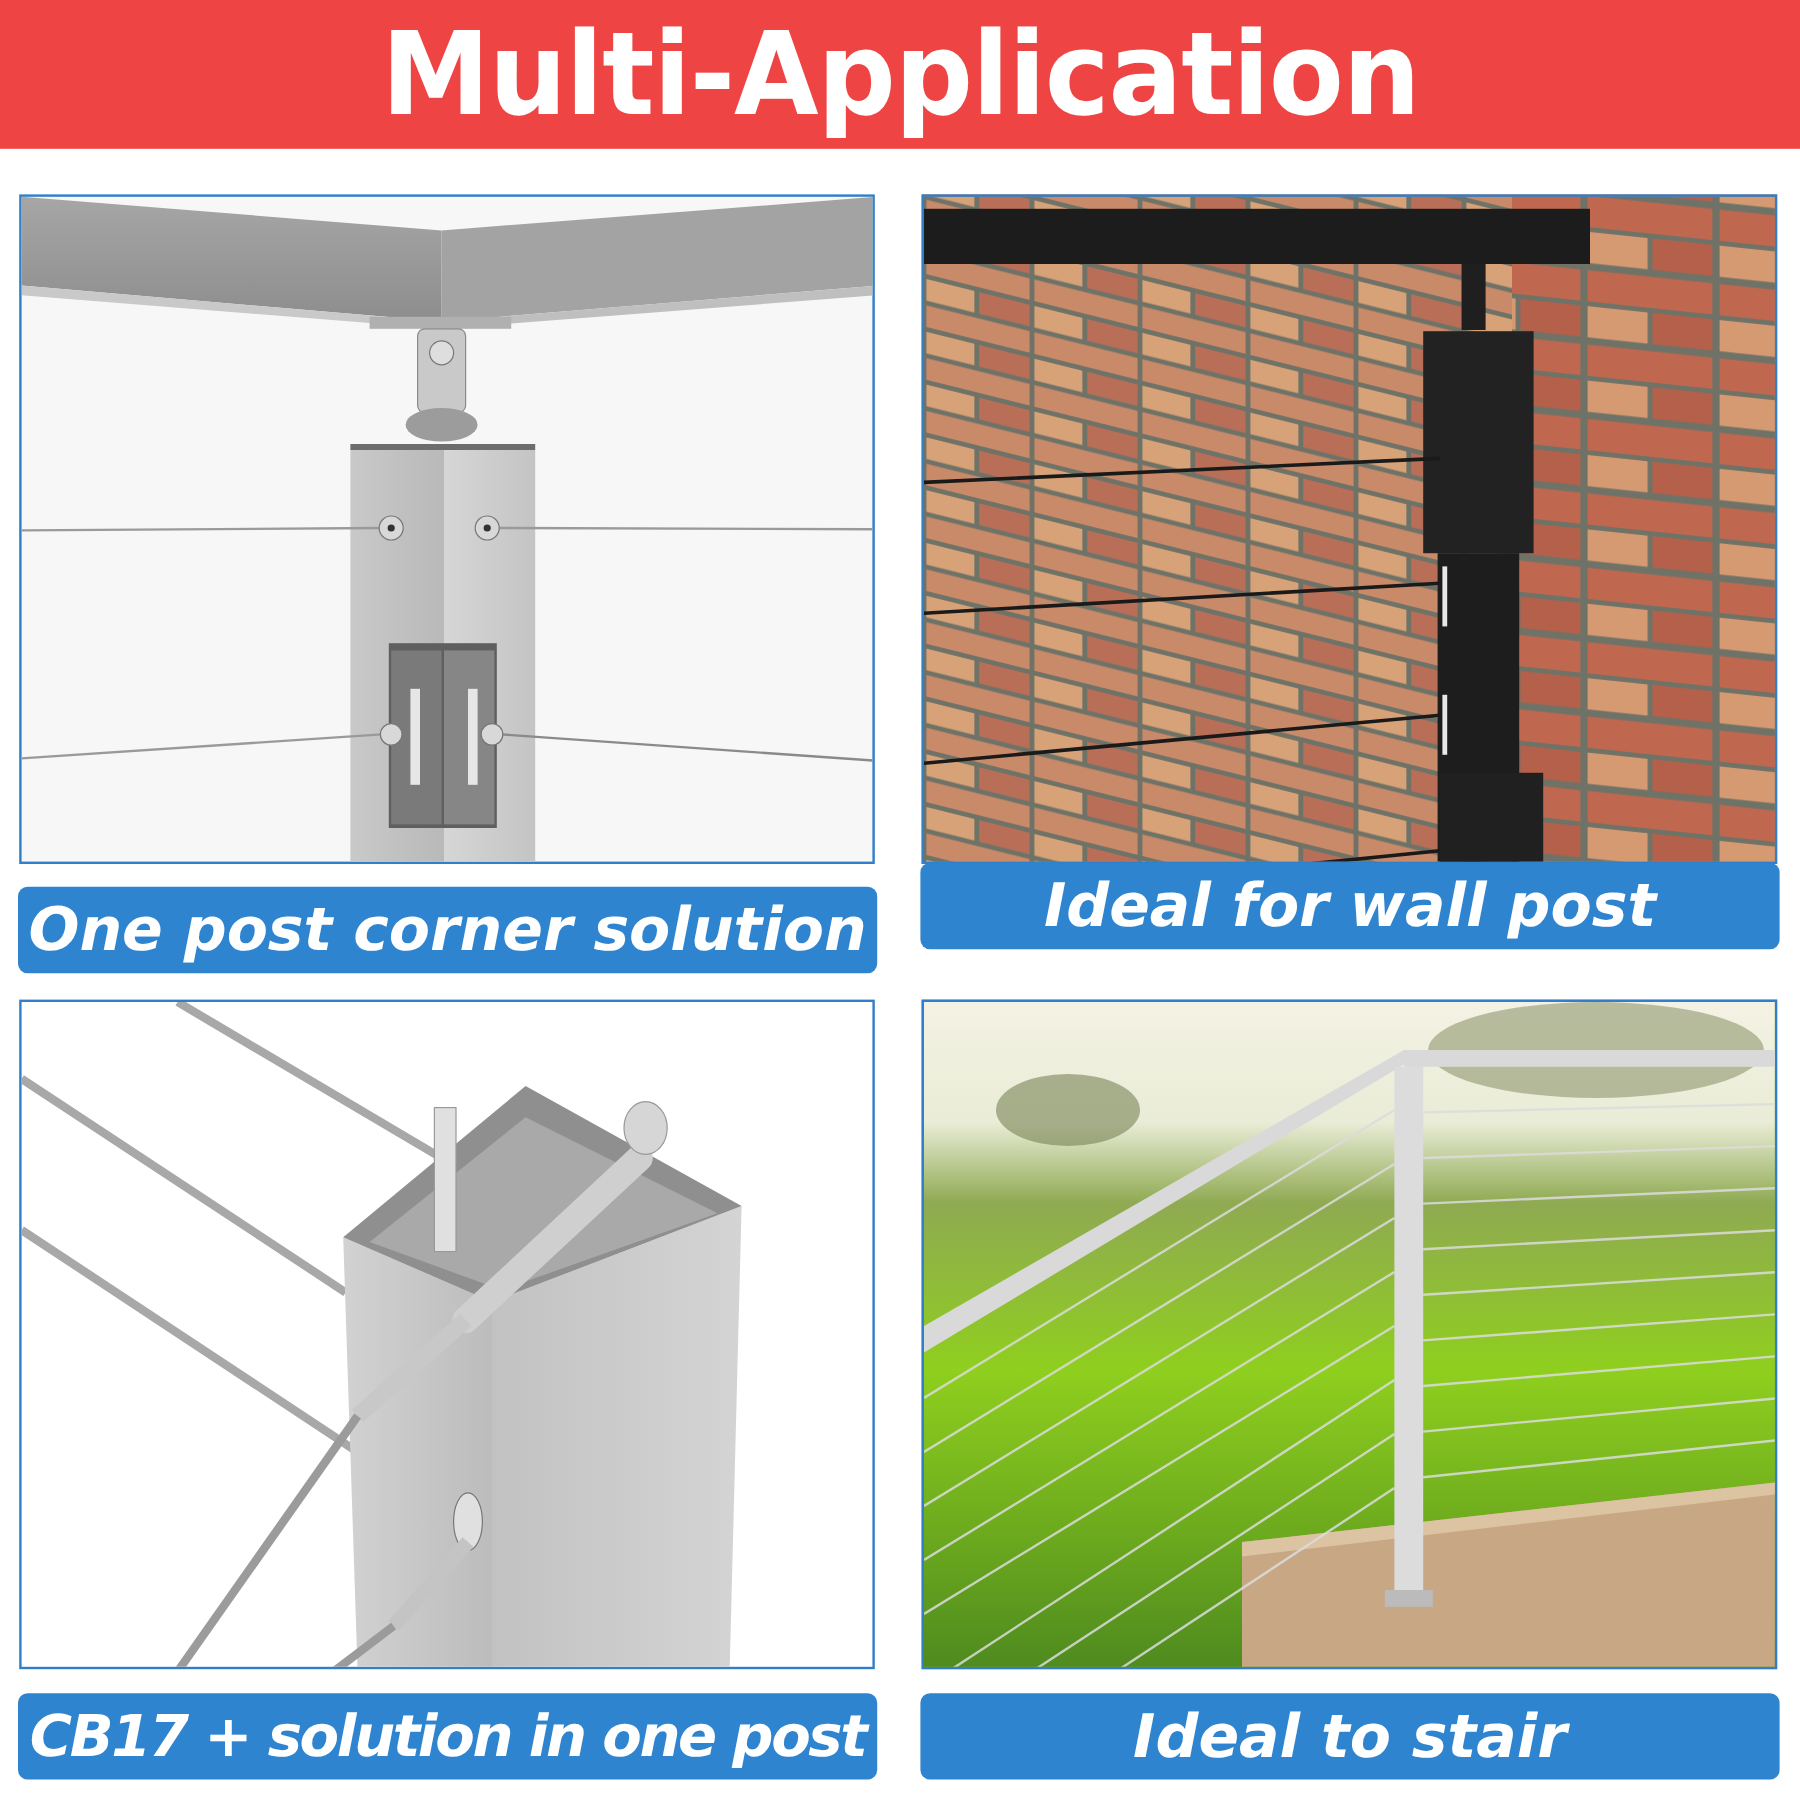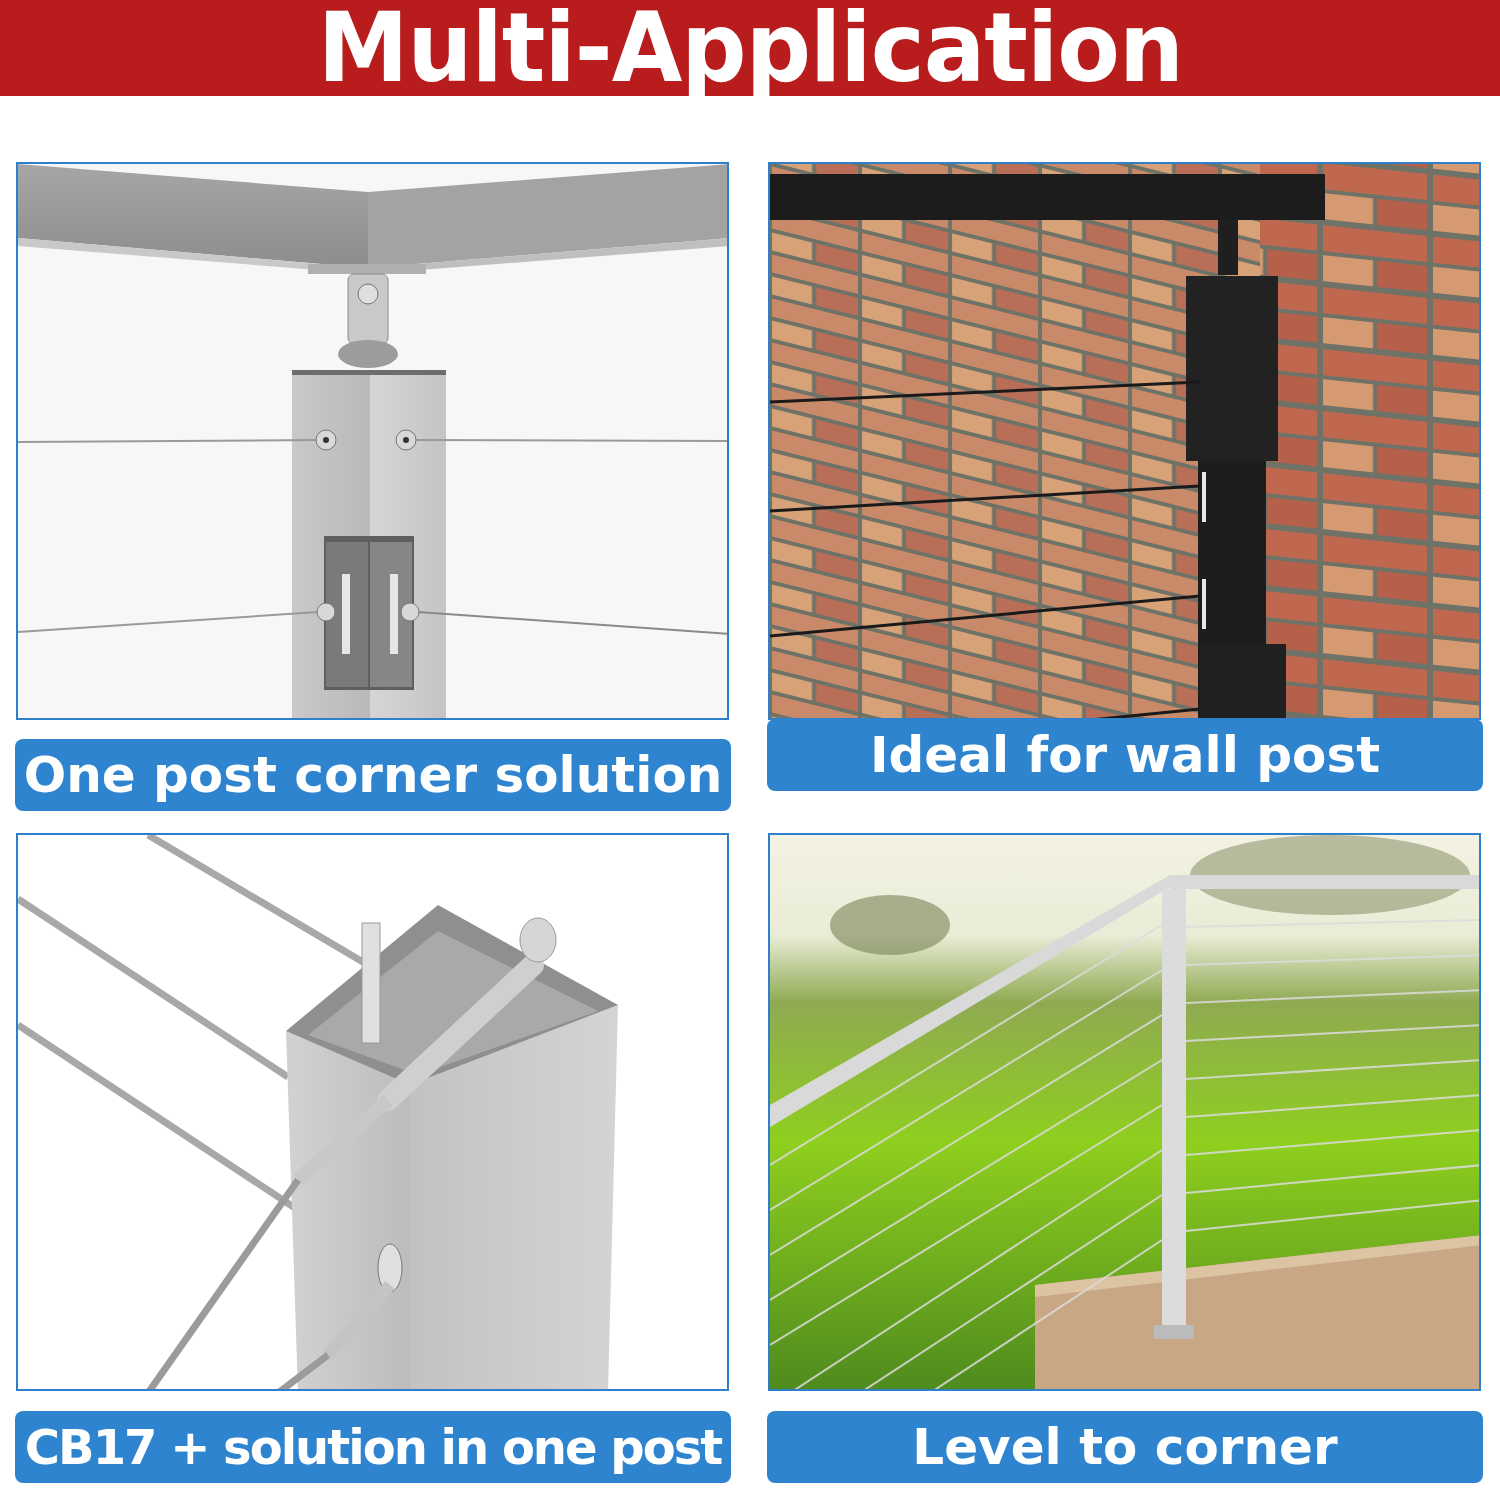--- a/index.html
+++ b/index.html
@@ -1,35 +1,35 @@
 <!DOCTYPE html>
 <html><head>
 <meta charset="utf-8">
 <style>
   html, body { margin: 0; padding: 0; }
   body {
     width: 1500px; height: 1500px; background: #ffffff; position: relative; overflow: hidden;
     font-family: "Liberation Sans", "DejaVu Sans", sans-serif;
   }
   .banner {
-    position: absolute; left: 0; top: 0; width: 1500px; height: 96px;
-    background: #b91c1c; display: flex; align-items: center; justify-content: center;
+    position: absolute; left: 0; top: 0; width: 1500px; height: 124px;
+    background: #ef4444; display: flex; align-items: center; justify-content: center;
   }
   .banner h1 {
     margin: 0; color: #fff; font-size: 96px; font-weight: 700; letter-spacing: -1px;
     font-family: "DejaVu Sans", sans-serif; transform: scaleX(0.95);
   }
   .panel {
     position: absolute; width: 713px; height: 558px; border: 2px solid #2f7fca;
     overflow: hidden; box-sizing: border-box;
   }
   .caption {
     position: absolute; width: 716px; height: 72px; background: #2f84cf; border-radius: 8px;
     display: flex; align-items: center; justify-content: center; color: #fff;
-    font-family: "DejaVu Sans", sans-serif; font-weight: 700; font-size: 50px; white-space: nowrap;
+    font-family: "DejaVu Sans", sans-serif; font-weight: 700; font-size: 50px; white-space: nowrap; font-style: italic;
   }
   .caption span { display: inline-block; }
   svg { display: block; }
 </style>
 </head>
 <body>
 
 <div class="banner">
   <h1>Multi-Application</h1>
 </div>
@@ -185,14 +185,14 @@
         <line x1="416" y1="206" x2="713" y2="190"></line>
       <line x1="416" y1="244" x2="713" y2="225"></line>
         <line x1="416" y1="282" x2="713" y2="260"></line>
       <line x1="416" y1="320" x2="713" y2="295"></line>
         <line x1="416" y1="358" x2="713" y2="330"></line>
       <line x1="416" y1="396" x2="713" y2="365"></line>
     </g>
   </svg>
 </div>
 <div class="caption" style="left:767px;top:1411px;">
-  <span>Level to corner</span>
+  <span>Ideal to stair</span>
 </div>
 
 </body></html>

